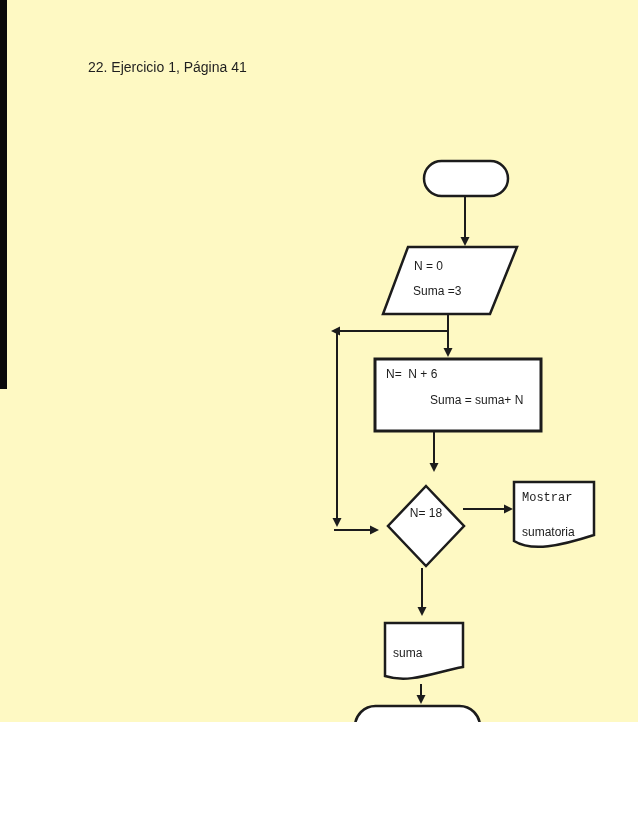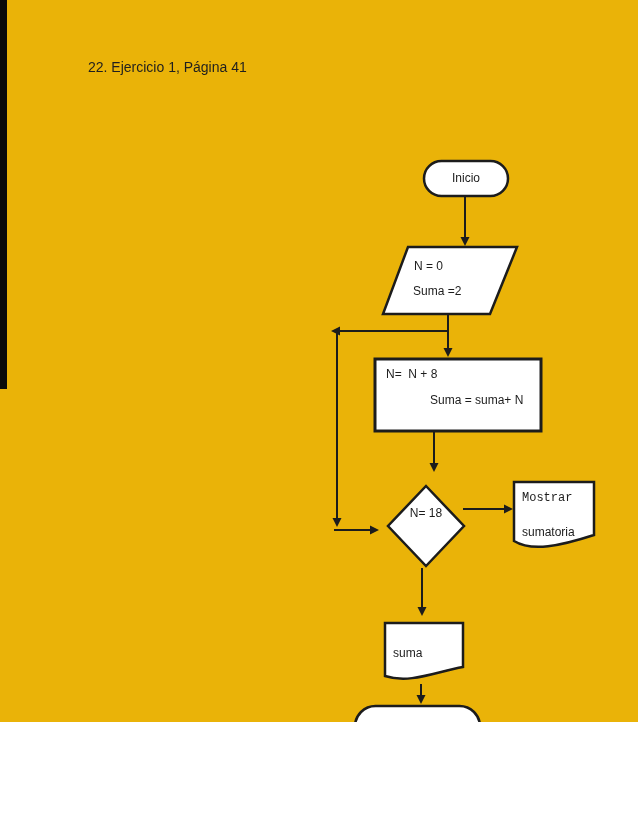--- a/index.html
+++ b/index.html
@@ -4,21 +4,21 @@
 <style>
   html, body {
     margin: 0;
     padding: 0;
     background: #ffffff;
   }
   .page {
     position: relative;
     width: 638px;
     height: 722px;
-    background: #eab308;
+    background: #fef9c3;
     font-family: "Liberation Sans", sans-serif;
     color: #1c1c1c;
     overflow: hidden;
   }
   .scan-bar {
     position: absolute;
     left: 0;
     top: 0;
     width: 7px;
     height: 389px;
@@ -137,26 +137,25 @@
 
     <polygon class="shape" points="426,486 464,526 426,566 388,526"></polygon>
 
     <path class="shape" d="M514,482 H594 V535 C560,546 532,552 514,541 Z"></path>
 
     <path class="shape" d="M385,623 H463 V667 C435,672 410,684 385,676 Z"></path>
 
     <rect class="shape" x="355" y="706" width="125" height="41" rx="20.5" ry="20.5"></rect>
   </svg>
 
-  <div class="lbl lbl-inicio lbl-center">Inicio</div>
 
   <div class="lbl lbl-init1">N = 0</div>
-  <div class="lbl lbl-init2">Suma =2</div>
+  <div class="lbl lbl-init2">Suma =3</div>
 
-  <div class="lbl lbl-proc1">N=  N + 8</div>
+  <div class="lbl lbl-proc1">N=  N + 6</div>
   <div class="lbl lbl-proc2">Suma = suma+ N</div>
 
   <div class="lbl lbl-dec lbl-center">N= 18</div>
 
   <div class="lbl lbl-most1">Mostrar</div>
   <div class="lbl lbl-most2">sumatoria</div>
 
   <div class="lbl lbl-suma">suma</div>
 
   <div class="lbl lbl-fin lbl-center">Fin</div>

